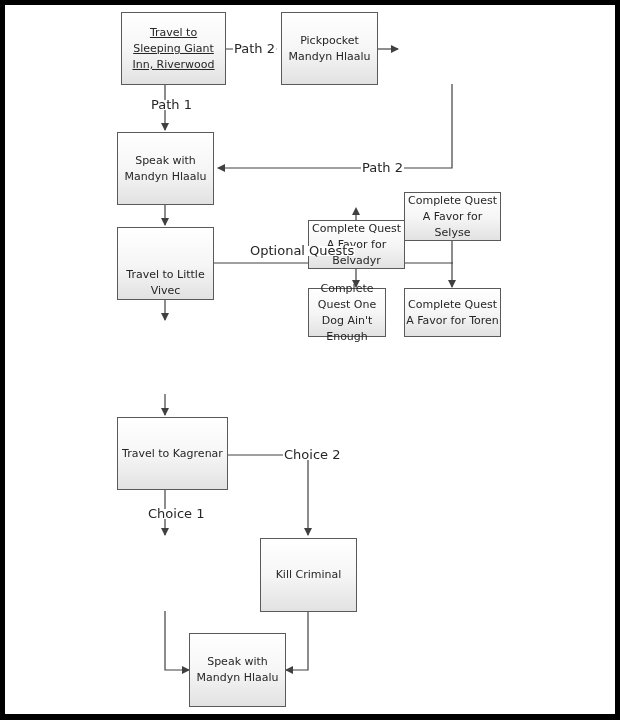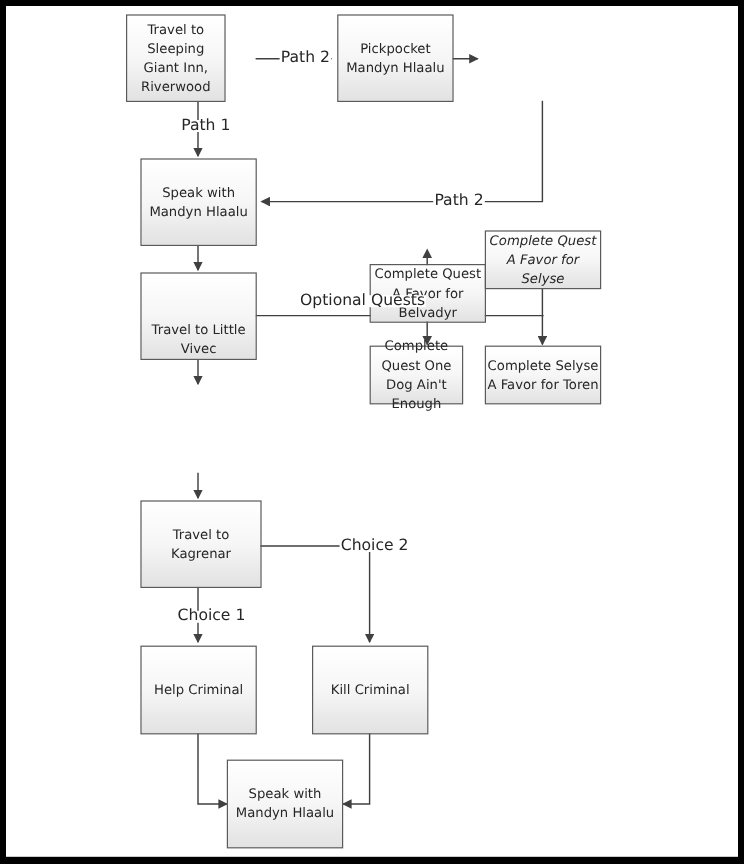--- a/index.html
+++ b/index.html
@@ -53,51 +53,48 @@
       <line x1="160" y1="484" x2="160" y2="530" marker-end="url(#arr)"></line>
 
       <polyline points="208,450 303,450 303,530" marker-end="url(#arr)"></polyline>
 
       <polyline points="160,606 160,665 184,665" marker-end="url(#arr)"></polyline>
 
       <polyline points="303,606 303,665 281,665" marker-end="url(#arr)"></polyline>
     </g>
   </svg>
 
-  <div class="box" style="left:100px;top:7px;width:83px;height:73px;">
+  <div class="box" style="left:116px;top:7px;width:105px;height:73px;text-decoration:underline;">
       <span>Travel to Sleeping Giant Inn, Riverwood</span>
     </div>
   <div class="box" style="left:276px;top:7px;width:97px;height:73px;">
       <span>Pickpocket Mandyn Hlaalu</span>
     </div>
   <div class="box" style="left:112px;top:127px;width:97px;height:73px;">
       <span>Speak with Mandyn Hlaalu</span>
     </div>
   <div class="box" style="left:112px;top:222px;width:97px;height:73px;align-items:flex-end;">
       <span>Travel to Little Vivec</span>
     </div>
 
   <div class="box small" style="left:303px;top:187px;width:97px;height:49px;margin-top:28px;">
       <span>Complete Quest A Favor for Belvadyr</span>
     </div>
-  <div class="box small" style="left:399px;top:187px;width:97px;height:49px;font-style:italic;">
+  <div class="box small" style="left:399px;top:187px;width:97px;height:49px;">
       <span>Complete Quest A Favor for Selyse</span>
     </div>
   <div class="box small" style="left:303px;top:283px;width:78px;height:49px;">
       <span>Complete Quest One Dog Ain't Enough</span>
     </div>
   <div class="box small" style="left:399px;top:283px;width:97px;height:49px;">
-      <span>Complete Selyse A Favor for Toren</span>
+      <span>Complete Quest A Favor for Toren</span>
     </div>
 
-  <div class="box" style="left:112px;top:412px;width:101px;height:73px;">
+  <div class="box" style="left:112px;top:412px;width:111px;height:73px;">
       <span>Travel to Kagrenar</span>
-    </div>
-  <div class="box" style="left:112px;top:533px;width:97px;height:74px;">
-      <span>Help Criminal</span>
     </div>
   <div class="box" style="left:255px;top:533px;width:97px;height:74px;text-align:center;">
       <span>Kill Criminal</span>
     </div>
   <div class="box" style="left:184px;top:628px;width:97px;height:74px;">
       <span>Speak with Mandyn Hlaalu</span>
     </div>
 
   <span class="lbl" style="left:228px;top:39px;">Path 2</span>
   <span class="lbl" style="left:145px;top:95px;">Path 1</span>

